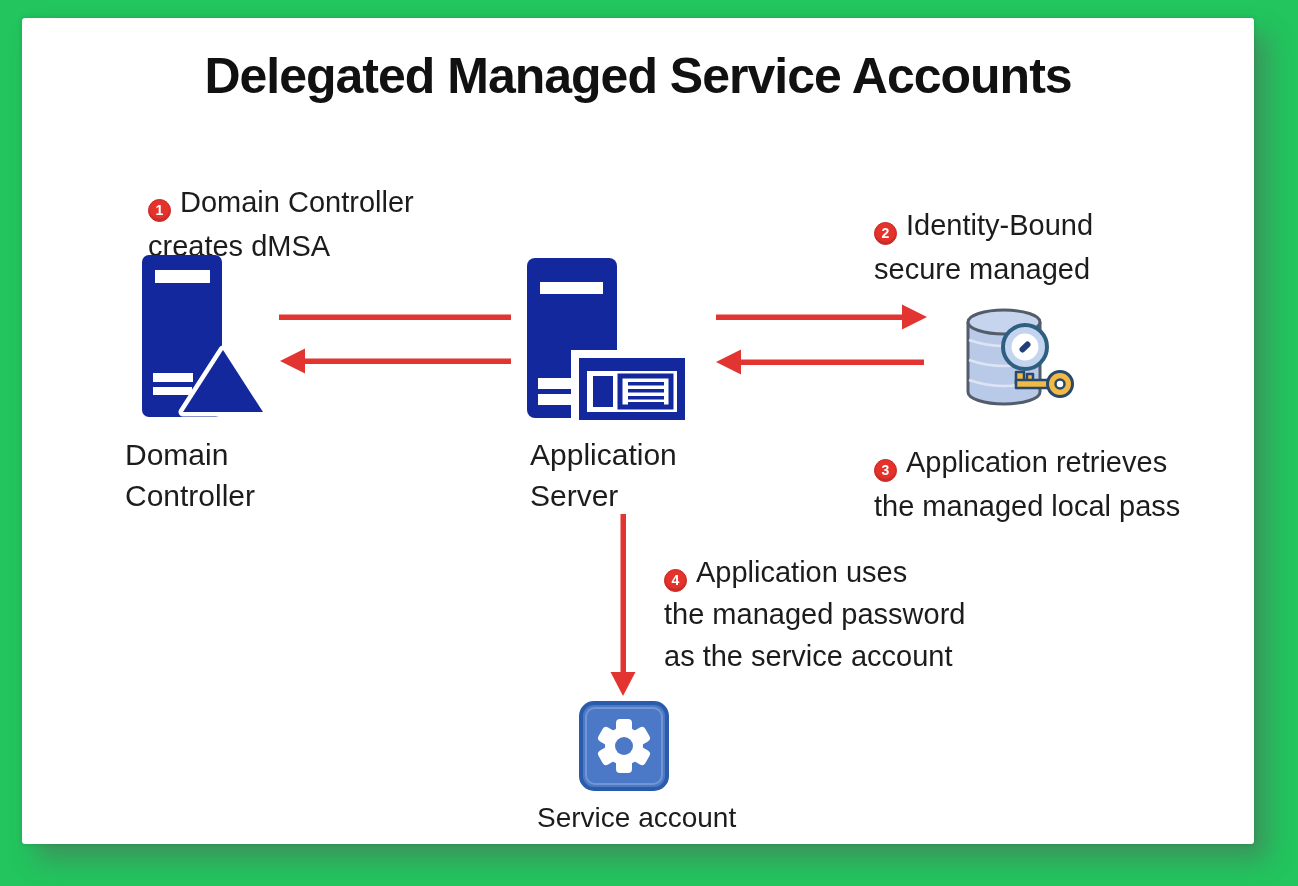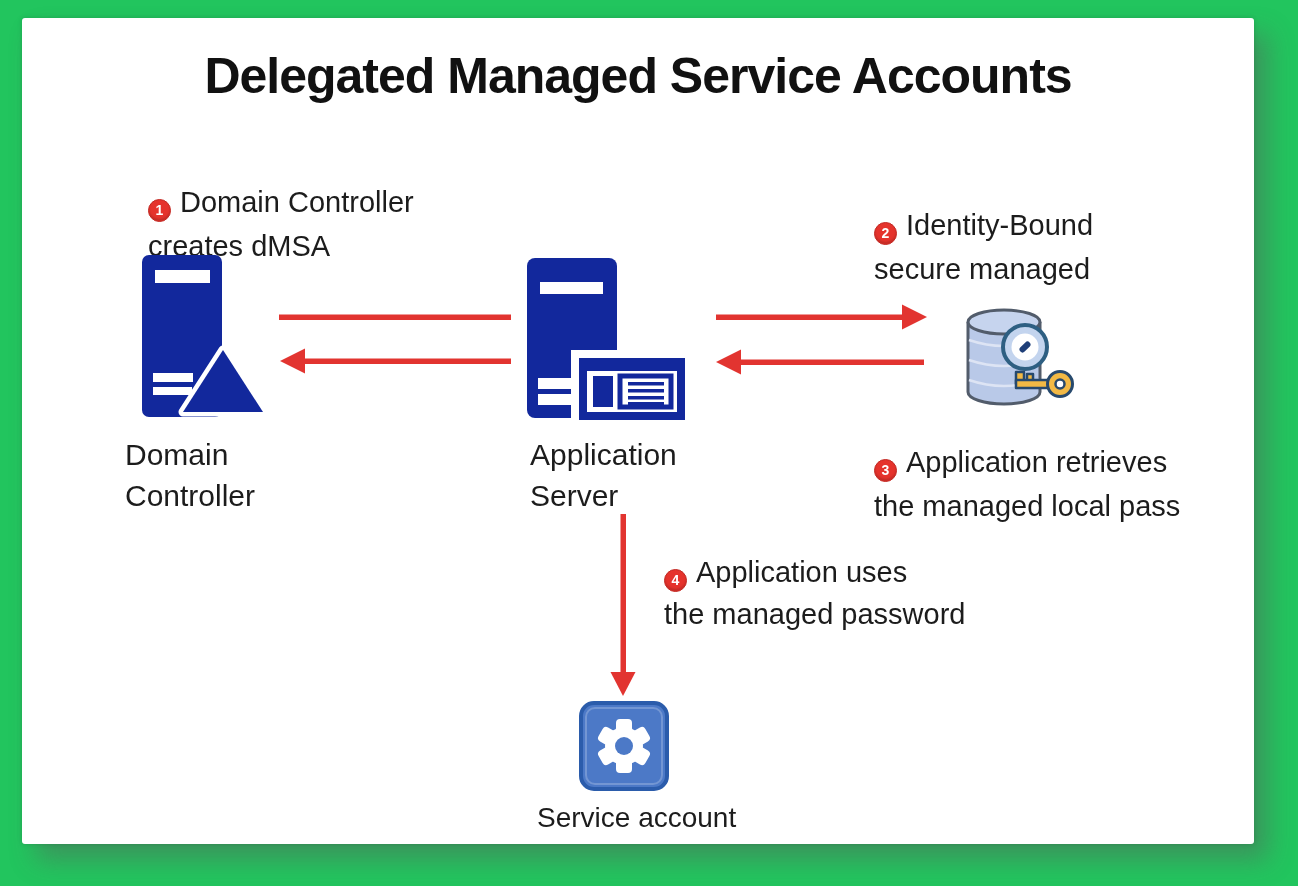--- a/index.html
+++ b/index.html
@@ -104,20 +104,21 @@
   </div>
 
   <div class="annotation ann-3">
     <div><span class="badge">3</span><span>Application retrieves</span></div>
     <div>the managed local pass</div>
   </div>
 
   <div class="annotation ann-4">
     <div><span class="badge">4</span><span>Application uses</span></div>
     <div>the managed password</div>
+    <div>as the service account</div>
   </div>
 
   <svg class="icon-abs" style="left:140px; top:253px;" width="126" height="166" viewBox="0 0 126 166">
     <rect x="2" y="2" width="80" height="162" rx="7" fill="#12289C"></rect>
     <rect x="15" y="17" width="55" height="13" fill="#ffffff"></rect>
     <rect x="13" y="120" width="40" height="9" fill="#ffffff"></rect>
     <rect x="13" y="134" width="39" height="8" fill="#ffffff"></rect>
     <path d="M83,97 L123,159 L43,159 Z" fill="#12289C" stroke="#ffffff" stroke-width="9" stroke-linejoin="round" paint-order="stroke"></path>
   </svg>
 

